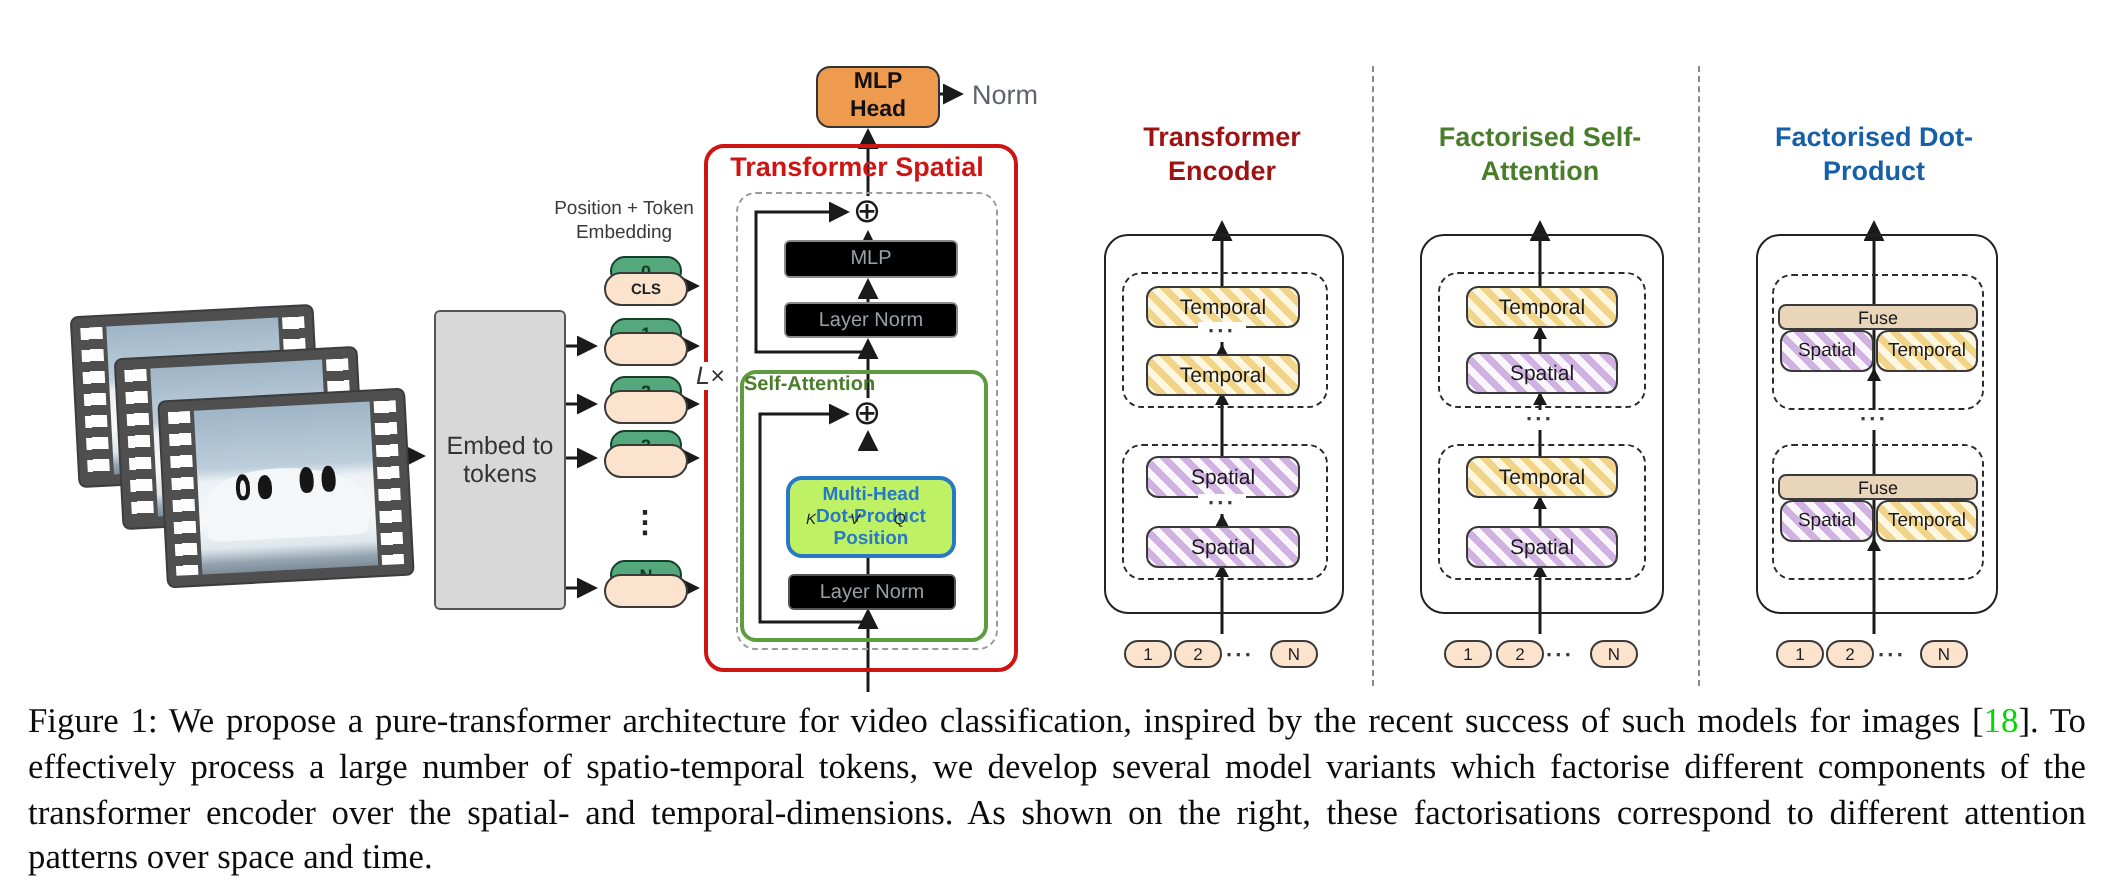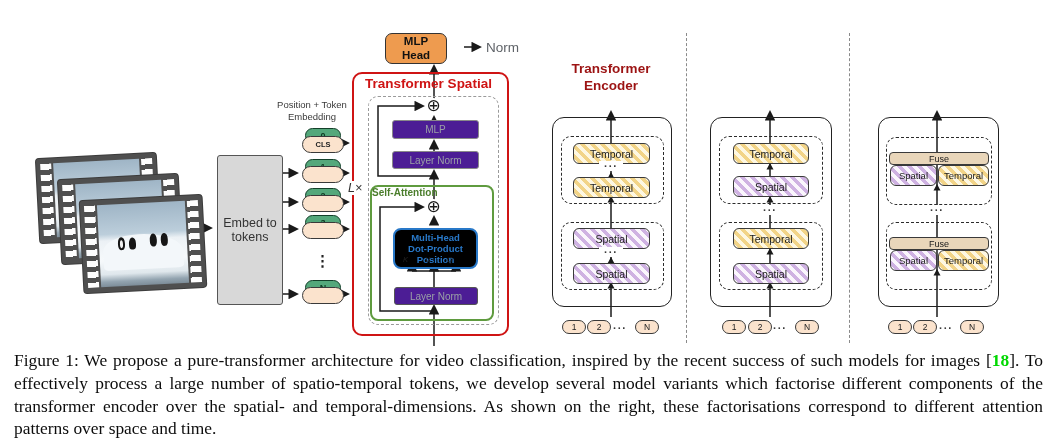--- a/index.html
+++ b/index.html
@@ -10,36 +10,36 @@
   
   .strip{position:absolute;background:#4f4f4f;border-radius:3px;transform:rotate(-3deg);box-shadow:0 0 0 1px #3c3c3c;}
   .sprockets{position:absolute;top:5px;bottom:5px;width:11px;background:repeating-linear-gradient(180deg,#fdfdfd 0 6px,#4f4f4f 6px 11px);}
   .photo{position:absolute;left:17px;right:17px;top:5px;bottom:5px;overflow:hidden;
     background:linear-gradient(180deg,#9fb5c6 0%,#bccedb 36%,#ecf1f5 44%,#f6f9fb 68%,#dfe7ec 85%,#93a4b0 94%,#7d8d99 100%);}
   .berg{position:absolute;background:#f3f7fa;border-radius:45% 55% 8% 8%;}
   .penguin{position:absolute;background:#161616;border-radius:48% 48% 40% 40%;}
   .penguin i{position:absolute;left:28%;top:28%;width:44%;height:60%;background:#f2f2f2;border-radius:50% 50% 40% 40%;}
 
   
-  .graybox{background:#4c1d95;border:1.3px solid #8a8a8a;border-radius:3px;color:#9aa0a6;font-size:10px;}
+  .graybox{background:#000000;border:1.3px solid #8a8a8a;border-radius:3px;color:#9aa0a6;font-size:10px;}
   .hatch-temporal{background:repeating-linear-gradient(45deg,#fdf7e2 0 3.5px,#f2d488 3.5px 7px);border:1.5px solid #3a3a3a;border-radius:6px;}
   .hatch-spatial{background:repeating-linear-gradient(45deg,#faf6fc 0 3.5px,#cfb2e2 3.5px 7px);border:1.5px solid #3a3a3a;border-radius:6px;}
   .cellTxt{font-size:10.5px;color:#1a1a1a;}
   .fusebar{background:#e9d6ba;border:1.5px solid #3a3a3a;border-radius:4px;font-size:9px;color:#1a1a1a;}
   .dashedgrp{border:1.4px dashed #2b2b2b;border-radius:10px;}
   .outerbox{border:1.6px solid #222;border-radius:12px;}
   .pill-green{background:#54a87b;border:1.3px solid #14402a;border-radius:999px;color:#0e3b22;font-weight:bold;font-size:9px;}
   .pill-cream{background:#fbe3cd;border:1.3px solid #3a3a3a;border-radius:999px;font-size:8.5px;color:#222;}
   .vtitle{font-weight:bold;font-size:13.5px;line-height:1.28;text-align:center;}
   .dots{background:#fff;font-weight:bold;color:#3a3a3a;font-size:11px;line-height:10px;letter-spacing:1px;text-align:center;z-index:3;}
   .sep{position:absolute;width:0;border-left:1.6px dashed #8a8a8a;}
   .addicon{font-size:17px;line-height:15px;color:#1a1a1a;background:#fff;border-radius:50%;z-index:3;}
   .kvq{font-size:7.5px;font-style:italic;color:#222;z-index:3;}
   .caption{position:absolute;left:14px;top:349px;width:1029px;font-family:"Liberation Serif",serif;font-size:17.4px;line-height:1.31;color:#0c0c0c;text-align:justify;}
-  .cite{color:#00d800;font-weight:bold;}
+  .cite{color:#00d800;}
 </style>
 </head>
 <body>
 
 <div id="fig">
 
   <svg width="1056" height="445" style="position:absolute;left:0;top:0;z-index:1">
     <defs>
       <marker id="arr" viewBox="0 0 8 8" refX="6.5" refY="4" markerWidth="7" markerHeight="7" orient="auto">
         <path d="M0,0 L8,4 L0,8 z" fill="#1a1a1a"></path>
@@ -135,39 +135,39 @@
   <div class="abs ctr pill-green" style="left:305px;top:159px;width:34px;height:13px;z-index:2">1</div>
   <div class="abs ctr pill-cream" style="left:302px;top:166px;width:40px;height:15px;z-index:2"></div>
   <div class="abs ctr pill-green" style="left:305px;top:188px;width:34px;height:13px;z-index:2">2</div>
   <div class="abs ctr pill-cream" style="left:302px;top:195px;width:40px;height:15px;z-index:2"></div>
   <div class="abs ctr pill-green" style="left:305px;top:215px;width:34px;height:13px;z-index:2">3</div>
   <div class="abs ctr pill-cream" style="left:302px;top:222px;width:40px;height:15px;z-index:2"></div>
   <div class="abs" style="left:315px;top:252px;font-size:15px;font-weight:bold;color:#222;z-index:2">⋮</div>
   <div class="abs ctr pill-green" style="left:305px;top:280px;width:34px;height:13px;z-index:2">N</div>
   <div class="abs ctr pill-cream" style="left:302px;top:287px;width:40px;height:15px;z-index:2"></div>
 
-  <div class="abs ctr" style="left:385px;top:33px;width:60px;height:29px;background:#ee9b4f;border:1.8px solid #333;border-radius:7px;font-weight:bold;font-size:11.5px;line-height:1.15;color:#111;z-index:2">
+  <div class="abs ctr" style="left:408px;top:33px;width:60px;height:29px;background:#ee9b4f;border:1.8px solid #333;border-radius:7px;font-weight:bold;font-size:11.5px;line-height:1.15;color:#111;z-index:2">
     <span style="width:40px">MLP Head</span>
   </div>
   <div class="abs" style="left:486px;top:40px;font-size:13.5px;color:#5f6368;z-index:2">Norm</div>
 
   <div class="abs" style="left:352px;top:72px;width:153px;height:260px;border:2.5px solid #cf1414;border-radius:10px;z-index:2"></div>
   <div class="abs ctr" style="left:352px;top:76px;width:153px;font-weight:bold;font-size:13.5px;color:#cf1414;z-index:3">Transformer Spatial</div>
   <div class="abs" style="left:368px;top:96px;width:129px;height:227px;border:1.4px dashed #9a9a9a;border-radius:10px;z-index:2"></div>
 
   <div class="abs addicon ctr" style="left:426px;top:98px;width:15px;height:15px">⊕</div>
   <div class="abs ctr graybox" style="left:392px;top:120px;width:85px;height:17px;z-index:2">MLP</div>
   <div class="abs ctr graybox" style="left:392px;top:151px;width:85px;height:16px;z-index:2">Layer Norm</div>
 
   <div class="abs" style="left:347px;top:181px;font-style:italic;font-size:12.5px;color:#333;background:#fff;padding:0 1px;z-index:4">L×</div>
 
   <div class="abs" style="left:370px;top:185px;width:120px;height:132px;border:2px solid #5f9b3f;border-radius:8px;z-index:2"></div>
   <div class="abs" style="left:372px;top:187px;font-weight:bold;font-size:10px;color:#4a7d2b;z-index:3">Self-Attention</div>
   <div class="abs addicon ctr" style="left:426px;top:199px;width:15px;height:15px">⊕</div>
-  <div class="abs ctr" style="left:393px;top:228px;width:81px;height:37px;background:#000000;border:2px solid #2878c8;border-radius:8px;z-index:2">
+  <div class="abs ctr" style="left:393px;top:238px;width:81px;height:37px;background:#bef264;border:2px solid #2878c8;border-radius:8px;z-index:2">
     <span style="font-weight:bold;font-size:9.5px;line-height:1.18;color:#2878c8">
       <span style="display:block">Multi-Head</span>
       <span style="display:block">Dot-Product</span>
       <span style="display:block">Position</span>
     </span>
   </div>
   <div class="abs kvq" style="left:403px;top:255px">K</div>
   <div class="abs kvq" style="left:425px;top:255px">V</div>
   <div class="abs kvq" style="left:447px;top:255px">Q</div>
   <div class="abs ctr graybox" style="left:394px;top:287px;width:82px;height:16px;border-color:#555;z-index:2">Layer Norm</div>
@@ -183,33 +183,35 @@
   <div class="abs ctr hatch-temporal cellTxt" style="left:573px;top:177px;width:75px;height:19px;z-index:2">Temporal</div>
   <div class="abs dashedgrp" style="left:561px;top:222px;width:101px;height:66px;z-index:2"></div>
   <div class="abs ctr hatch-spatial cellTxt" style="left:573px;top:228px;width:75px;height:19px;z-index:2">Spatial</div>
   <div class="abs dots" style="left:599px;top:247px;width:24px">···</div>
   <div class="abs ctr hatch-spatial cellTxt" style="left:573px;top:263px;width:75px;height:19px;z-index:2">Spatial</div>
   <div class="abs ctr pill-cream" style="left:562px;top:320px;width:22px;height:12px;z-index:2">1</div>
   <div class="abs ctr pill-cream" style="left:587px;top:320px;width:22px;height:12px;z-index:2">2</div>
   <div class="abs dots" style="left:612px;top:323px;width:16px;background:transparent">···</div>
   <div class="abs ctr pill-cream" style="left:635px;top:320px;width:22px;height:12px;z-index:2">N</div>
 
+  <div class="abs vtitle" style="left:713px;top:60px;width:114px;color:#4a7d2b;z-index:2">Factorised Self-Attention</div>
   <div class="abs outerbox" style="left:710px;top:117px;width:120px;height:188px;z-index:2"></div>
   <div class="abs dashedgrp" style="left:719px;top:136px;width:102px;height:66px;z-index:2"></div>
   <div class="abs ctr hatch-temporal cellTxt" style="left:733px;top:143px;width:74px;height:19px;z-index:2">Temporal</div>
   <div class="abs ctr hatch-spatial cellTxt" style="left:733px;top:176px;width:74px;height:19px;z-index:2">Spatial</div>
   <div class="abs dots" style="left:758px;top:205px;width:24px">···</div>
   <div class="abs dashedgrp" style="left:719px;top:222px;width:102px;height:66px;z-index:2"></div>
   <div class="abs ctr hatch-temporal cellTxt" style="left:733px;top:228px;width:74px;height:19px;z-index:2">Temporal</div>
   <div class="abs ctr hatch-spatial cellTxt" style="left:733px;top:263px;width:74px;height:19px;z-index:2">Spatial</div>
   <div class="abs ctr pill-cream" style="left:722px;top:320px;width:22px;height:12px;z-index:2">1</div>
   <div class="abs ctr pill-cream" style="left:748px;top:320px;width:22px;height:12px;z-index:2">2</div>
   <div class="abs dots" style="left:772px;top:323px;width:16px;background:transparent">···</div>
   <div class="abs ctr pill-cream" style="left:795px;top:320px;width:22px;height:12px;z-index:2">N</div>
 
+  <div class="abs vtitle" style="left:880px;top:60px;width:114px;color:#1760a8;z-index:2">Factorised Dot-Product</div>
   <div class="abs outerbox" style="left:878px;top:117px;width:119px;height:188px;z-index:2"></div>
   <div class="abs dashedgrp" style="left:886px;top:137px;width:104px;height:66px;z-index:2"></div>
   <div class="abs ctr fusebar" style="left:889px;top:152px;width:98px;height:11px;z-index:2">Fuse</div>
   <div class="abs ctr hatch-spatial cellTxt" style="left:890px;top:165px;width:45px;height:19px;font-size:9.5px;z-index:2">Spatial</div>
   <div class="abs ctr hatch-temporal cellTxt" style="left:938px;top:165px;width:49px;height:19px;font-size:9.5px;z-index:2">Temporal</div>
   <div class="abs dots" style="left:925px;top:205px;width:24px">···</div>
   <div class="abs dashedgrp" style="left:886px;top:222px;width:104px;height:66px;z-index:2"></div>
   <div class="abs ctr fusebar" style="left:889px;top:237px;width:98px;height:11px;z-index:2">Fuse</div>
   <div class="abs ctr hatch-spatial cellTxt" style="left:890px;top:250px;width:45px;height:19px;font-size:9.5px;z-index:2">Spatial</div>
   <div class="abs ctr hatch-temporal cellTxt" style="left:938px;top:250px;width:49px;height:19px;font-size:9.5px;z-index:2">Temporal</div>

